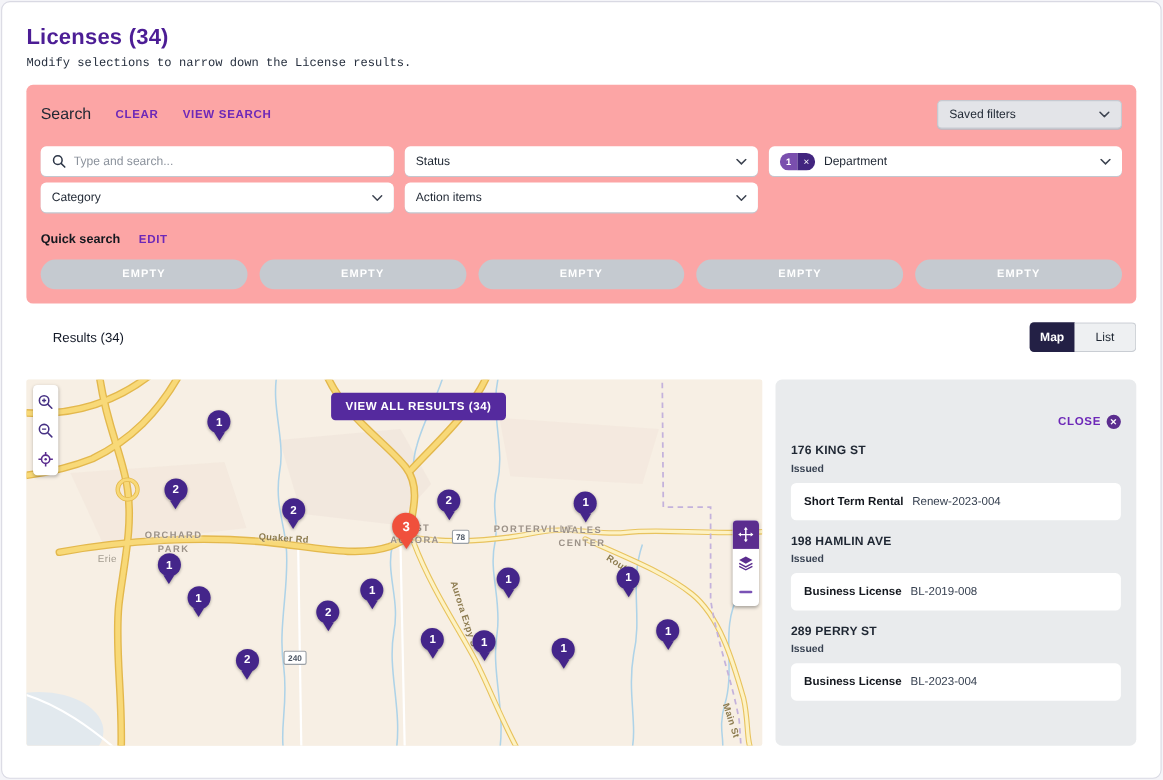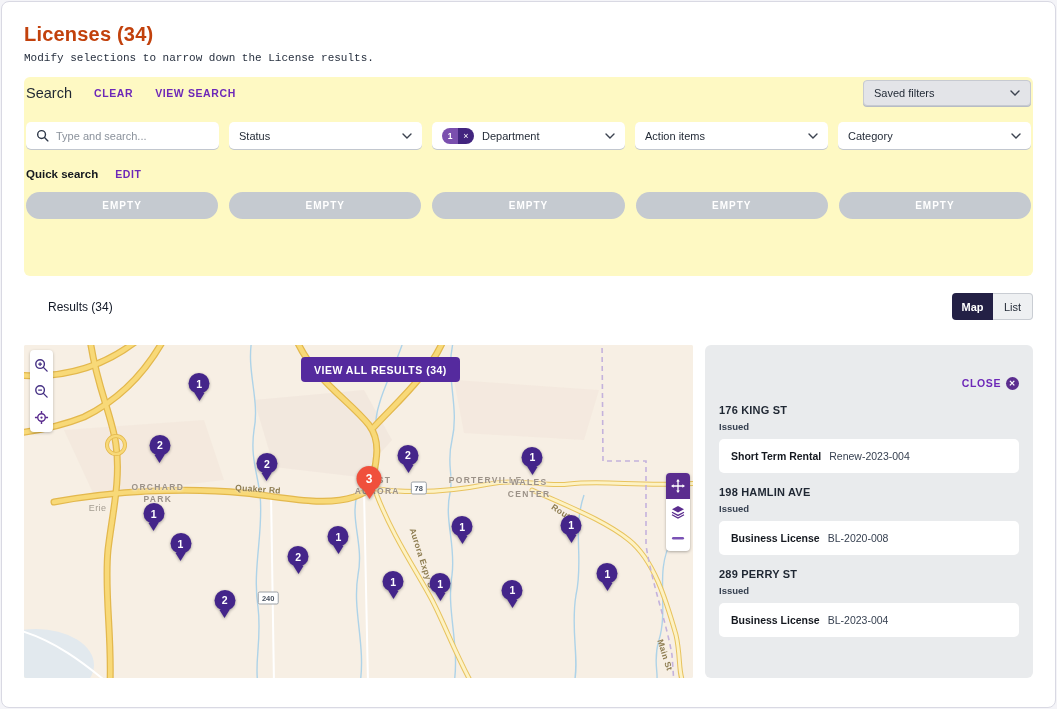--- a/index.html
+++ b/index.html
@@ -2,33 +2,33 @@
 <html style="--accent: #6d28b8; --accent-dark: #552a9e; --pin: #44258a; --cluster: #f0503c; --toggle-dark: #232045;"><head>
 <meta charset="utf-8">
 <style>
   * { margin:0; padding:0; box-sizing:border-box; }
   html,body { width:1057px; height:709px; background:#f4f4f8; font-family:"Liberation Sans",sans-serif; }
   .window{ position:relative; width:1055px; height:707px; margin:1px; background:#fff;
            border:1px solid #d9d9e3; border-radius:8px; overflow:hidden; }
 
   
   .hdr{ padding:21px 22px 0; }
-  .hdr h1{ font-size:20px; font-weight:600; color:#c2410c; letter-spacing:.2px;}
+  .hdr h1{ font-size:20px; font-weight:600; color:#4c1d95; letter-spacing:.2px;}
   .hdr p{ margin-top:6px; font-size:11px; color:#27303f;font-family:Liberation Mono, monospace; }
 
   
-  .search-panel{ margin:13px 22px 0; background:#fef9c3; border-radius:6px; padding:2px; height:199px; }
+  .search-panel{ margin:13px 22px 0; background:#fca5a5; border-radius:6px; padding:13px; height:199px; }
   .search-head{ display:flex; align-items:center; height:27px; }
   .search-title{ font-size:14.5px; color:#1f2733; }
   .txt-link{ margin-left:22px; font-size:10.5px; font-weight:bold; letter-spacing:.6px;
              color:var(--accent); cursor:pointer; text-decoration:none; }
   .saved-filters{ margin-left:auto; width:168px; height:26px; background:#e3e4e8; border:1px solid #c7cad1;
                   box-shadow:0 1px 0 #b7bcc5; border-radius:4px; display:flex; align-items:center;
                   padding:0 10px; font-size:11px; color:#1f2733; cursor:pointer;text-align:center;}
-  .filters{ margin-top:16px; display:grid; grid-template-columns:repeat(5,1fr); gap:6px 10px; }
+  .filters{ margin-top:16px; display:grid; grid-template-columns:repeat(3,1fr); gap:6px 10px; }
   .field{ height:27px; background:#fff; border-radius:5px; box-shadow:0 1px 0 #c2c7cf;
           display:flex; align-items:center; padding:0 10px; font-size:11px; color:#1f2733; }
   .field input{ border:none; outline:none; flex:1; font-size:11px; font-family:inherit; color:#1f2733; background:transparent; }
   .field input::placeholder{ color:#8b929c; }
   .chev{ margin-left:auto; flex:0 0 auto; }
   .badge{ display:flex; align-items:center; margin-right:8px; border-radius:9px; overflow:hidden; height:16px; }
   .badge .b1{ width:16px; height:16px; background:#7a4fae; color:#fff; font-size:8.5px; font-weight:bold;
               display:flex; align-items:center; justify-content:center; }
   .badge .b2{ width:16px; height:16px; background:#42257f; color:#fff; font-size:9px;
               display:flex; align-items:center; justify-content:center; cursor:pointer; }
@@ -39,21 +39,21 @@
   .quick-slot{ height:27px; border-radius:14px; background:#c5cad0; color:#fff; font-size:10px; font-weight:bold;
                letter-spacing:1px; display:flex; align-items:center; justify-content:center; cursor:pointer; }
 
   
   .results-head{ margin:17px 22px 0; display:flex; align-items:center; justify-content:space-between; }
   .results-title{ font-size:12px; color:#121826;margin-left:24px; }
   .view-toggle{ display:flex; }
   .view-toggle .t{ height:27px; display:flex; align-items:center; justify-content:center; font-size:11px;
                    cursor:pointer; }
   .t-map{ width:41px; background:var(--toggle-dark); color:#fff; font-weight:bold; border-radius:4px 0 0 4px; }
-  .t-list{ width:40px; background:#eef0f2; color:#1f2733; border:1px solid #c9cdd3; border-left:none;
+  .t-list{ width:56px; background:#eef0f2; color:#1f2733; border:1px solid #c9cdd3; border-left:none;
            border-radius:0 4px 4px 0; }
 
   
   .content{ margin:25px 22px 0; display:flex; gap:12px; }
   .map{ position:relative; width:669px; height:333px; background:#f7efe4; overflow:hidden; border-radius:2px; flex:0 0 auto;}
   .map svg.base{ position:absolute; inset:0; }
   .layer{ position:absolute; inset:0; }
 
   .maplabel{ position:absolute; transform:translate(-50%,-50%); pointer-events:none; }
   .maplabel.town{ font-size:8.5px; font-weight:bold; color:#9c9288; letter-spacing:1.3px; text-align:center;
@@ -144,27 +144,27 @@
         <span class="badge">
           <span class="b1">1</span>
           <span class="b2">×</span>
         </span>
         <span>Department</span>
         <svg class="chev" width="10" height="6" viewBox="0 0 10 6">
             <polyline points="1,1 5,5 9,1" fill="none" stroke="#3c4350" stroke-width="1.4" stroke-linecap="round"></polyline>
           </svg>
       </div>
       <div class="field">
-        <span>Action items</span>
+        <span>Category</span>
         <svg class="chev" width="10" height="6" viewBox="0 0 10 6">
             <polyline points="1,1 5,5 9,1" fill="none" stroke="#3c4350" stroke-width="1.4" stroke-linecap="round"></polyline>
           </svg>
       </div>
       <div class="field">
-        <span>Category</span>
+        <span>Action items</span>
         <svg class="chev" width="10" height="6" viewBox="0 0 10 6">
             <polyline points="1,1 5,5 9,1" fill="none" stroke="#3c4350" stroke-width="1.4" stroke-linecap="round"></polyline>
           </svg>
       </div>
     </div>
 
     <div class="quick-head">
       <span class="quick-label">Quick search</span>
       <a class="txt-link">EDIT</a>
     </div>
@@ -404,21 +404,21 @@
       <span class="entry-type">Short Term Rental</span>
       <span class="entry-num">Renew-2023-004</span>
     </div>
   </div>
 
   <div class="entry">
     <div class="entry-address">198 HAMLIN AVE</div>
     <div class="entry-status">Issued</div>
     <div class="entry-card">
       <span class="entry-type">Business License</span>
-      <span class="entry-num">BL-2020-008</span>
+      <span class="entry-num">BL-2019-008</span>
     </div>
   </div>
 
   <div class="entry">
     <div class="entry-address">289 PERRY ST</div>
     <div class="entry-status">Issued</div>
     <div class="entry-card">
       <span class="entry-type">Business License</span>
       <span class="entry-num">BL-2023-004</span>
     </div>

